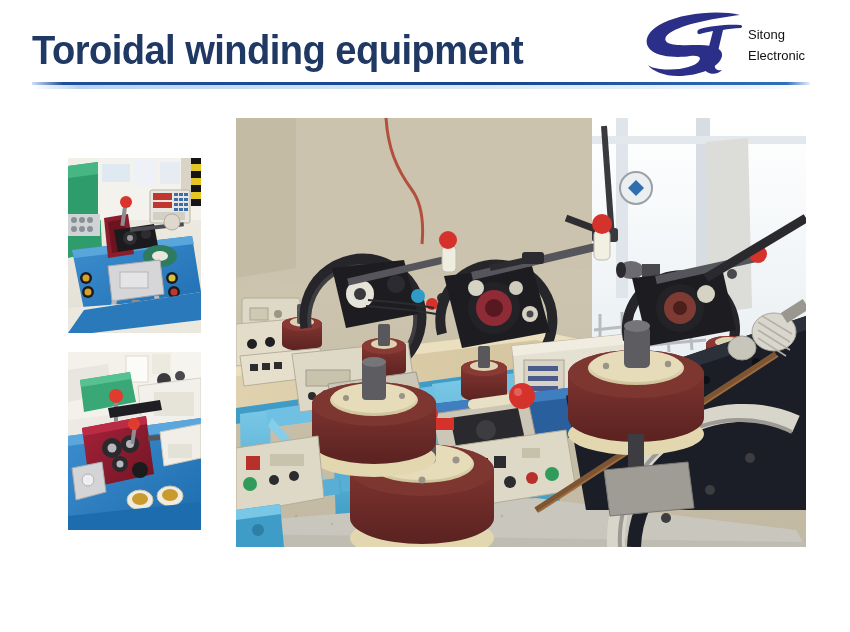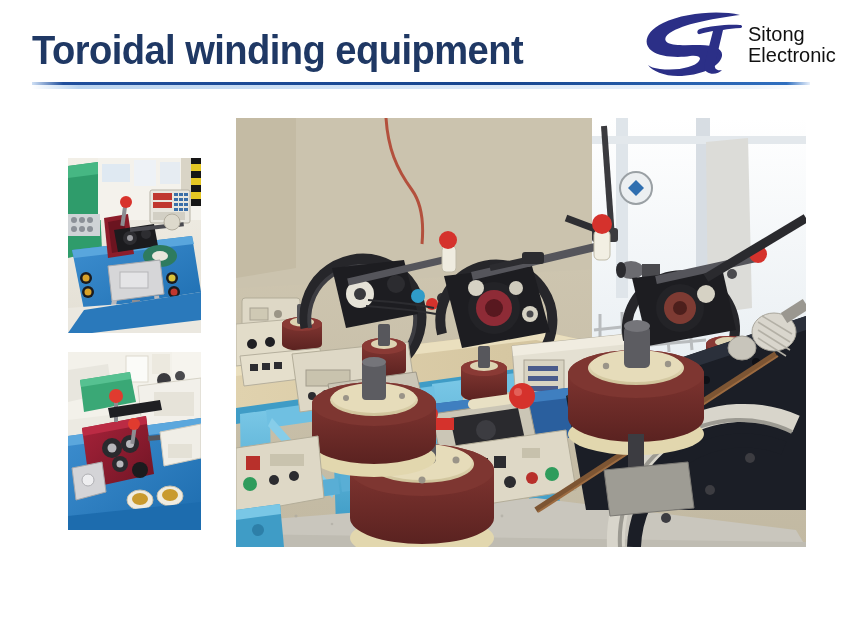--- a/index.html
+++ b/index.html
@@ -12,21 +12,21 @@
     font-family:"Liberation Sans",sans-serif;
     font-weight:bold; font-size:41px; line-height:52px;
     letter-spacing:-0.6px;
     color:#1f3864; white-space:nowrap;
     transform:scaleX(0.93); transform-origin:left center;
   }
   .logo-block{position:absolute; left:644px; top:12px; width:206px; height:68px;}
   .logo-mark{position:absolute; left:0px; top:0px; width:104px; height:68px;}
   .logo-text{
     position:absolute; left:104px; top:12px;
-    font-size:20px; line-height:21px; color:#111;
+    font-size:13px; line-height:21px; color:#111;
     font-family:"Liberation Sans",sans-serif; white-space:nowrap;
   }
 
   .divider-wrap{position:absolute; left:32px; top:82px; width:778px; height:8px;}
   .divider-dark{position:absolute;left:0;top:0;width:100%;height:3px;
      background:linear-gradient(90deg,#cfe0f5 0%,#1f4e9c 4%,#17458e 60%,#2f6fc0 97%,#e8f0fb 100%);}
   .divider-light{position:absolute;left:0;top:3px;width:100%;height:4px;
      background:linear-gradient(90deg,#ffffff 0%,#b9d3ef 6%,#d9e7f7 55%,#eaf2fb 92%,#ffffff 100%);}
 
   

